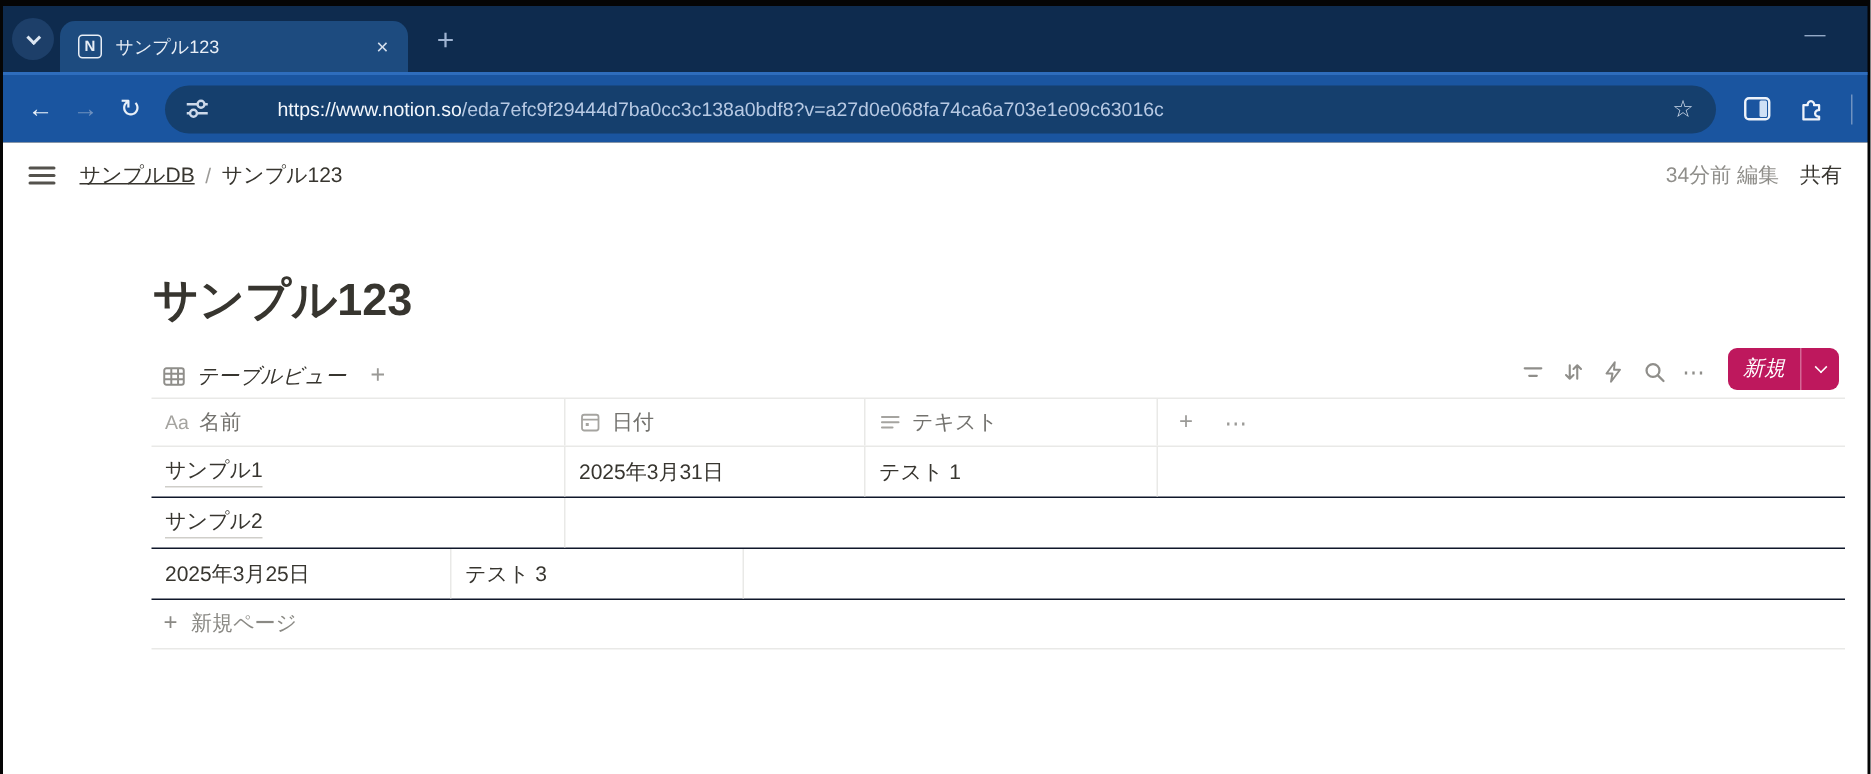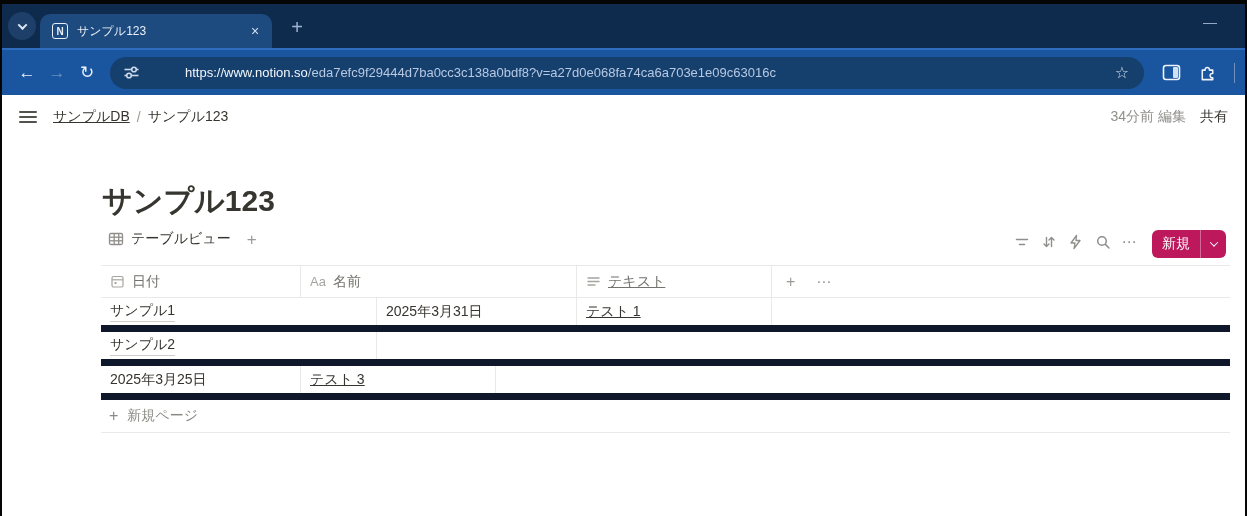--- a/index.html
+++ b/index.html
@@ -50,41 +50,41 @@
   .hamburger i { display:block; height:2px; background:#54524d; border-radius:1px; }
   .crumb { font-size:14px; color:#37352f; white-space:nowrap; }
   .crumb-root { margin-left:16px;text-decoration:underline; }
   .crumb-sep { color:#9b9a97; margin:0 7px; font-size:14px; }
   .nh-spacer { flex:1; }
   .edited { font-size:14px; color:#8f8e8a; }
   .share { font-size:14px; color:#37352f; margin-left:14px; }
 
   .page-title { margin:44px 19px 0 100px; font-size:30px; font-weight:700; color:#37352f; line-height:36px; }
 
-  .viewbar { margin:11px 19px 0 99px; height:30px; display:flex; align-items:flex-start; }
+  .viewbar { margin:11px 19px 0 99px; height:30px; display:flex; align-items:flex-end;font-style:italic; }
   .view-tab { display:flex; align-items:center; gap:7px; color:#37352f; font-size:14px; font-weight:500; padding-left:7px; }
   .view-tab svg { color:#8f8e8a; }
   .add-view { color:#9b9a97; font-size:17px; margin-left:16px; }
   .vb-spacer { flex:1; }
   .vb-icon { width:27px; height:24px; display:flex; align-items:center; justify-content:center; color:#8f8e8a; }
   .vb-more { font-size:15px; letter-spacing:1px; }
   .new-btn { margin-left:9px; height:28px; background:#be185d; border-radius:6px; display:flex; align-items:stretch;
              color:#ffffff; font-size:14px; overflow:hidden; }
   .new-btn-main { display:flex; align-items:center; padding:0 10px; }
   .new-btn-arrow { display:flex; align-items:center; justify-content:center; width:26px;
                    border-left:1px solid rgba(255,255,255,0.35); }
   .new-btn-arrow .chev { width:6px; height:6px; border-width:1.5px; transform:rotate(45deg) translate(-1px,-1px); }
 
   .dbtable { margin:5px 19px 0 99px; width:1129px; font-size:14px; }
   .t-headrow { height:33px; border-top:1px solid #e9e9e7; border-bottom:1px solid #e9e9e7;
                display:flex; align-items:center; color:#73726e; }
-  .t-row { height:34px; border-bottom:7px solid #0f172a; display:flex; align-items:center; }
+  .t-row { height:34px; border-bottom:1px solid #0f172a; display:flex; align-items:center; }
   .t-newpage { height:33px; border-bottom:1px solid #e9e9e7; display:flex; align-items:center;
                color:#8a8984; padding-left:8px; gap:9px; }
-  .c-name { width:276px; } .c-date { width:200px; } .c-text { width:195px;text-decoration:underline; }
+  .c-name { width:276px; } .c-date { width:200px; } .c-text { width:195px; }
   .cell { height:100%; display:flex; align-items:center; padding-left:9px; border-right:1px solid #e9e9e7; overflow:hidden; }
   .hcell { gap:7px; }
   .hcell .colicon { color:#a5a4a0; display:flex; align-items:center; }
   .aa { font-size:13px; color:#a5a4a0; }
   .addcell { flex:1; display:flex; align-items:center; padding-left:14px; gap:21px; color:#9b9a97; height:100%; }
   .addcell .plus { font-size:16px; }
   .addcell .more { font-size:15px; letter-spacing:1px; }
   .name-link { border-bottom:1px solid #cfcec9; padding-bottom:1px; font-weight:500; color:#37352f; }
   .np-plus { font-size:16px; color:#8a8984; }
 
@@ -200,34 +200,34 @@
         <span class="new-btn-main">新規</span>
         <span class="new-btn-arrow">
           <span class="chev"></span>
         </span>
       </div>
     </div>
 
     <div class="dbtable">
 
       <div class="t-headrow">
+        <div class="cell hcell c-name">
+          <span class="aa">Aa</span>
+          <span>名前</span>
+        </div>
         <div class="cell hcell c-date">
           <span class="colicon">
             <svg width="15" height="15" viewBox="0 0 15 15" fill="none" stroke="currentColor" stroke-width="1.2">
               <rect x="2" y="2.5" width="11" height="10.5" rx="1.5"></rect>
               <line x1="2" y1="5.8" x2="13" y2="5.8"></line>
               <rect x="4.5" y="8" width="2" height="2" fill="currentColor" stroke="none"></rect>
             </svg>
           </span>
           <span>日付</span>
         </div>
-        <div class="cell hcell c-name">
-          <span class="aa">Aa</span>
-          <span>名前</span>
-        </div>
         <div class="cell hcell c-text">
           <span class="colicon">
             <svg width="15" height="13" viewBox="0 0 15 13" fill="none" stroke="currentColor" stroke-width="1.4" stroke-linecap="round">
               <line x1="2" y1="3" x2="13" y2="3"></line>
                 <line x1="2" y1="6.5" x2="13" y2="6.5"></line>
                 <line x1="2" y1="10" x2="9" y2="10"></line>
             </svg>
           </span>
           <span>テキスト</span>
         </div>

